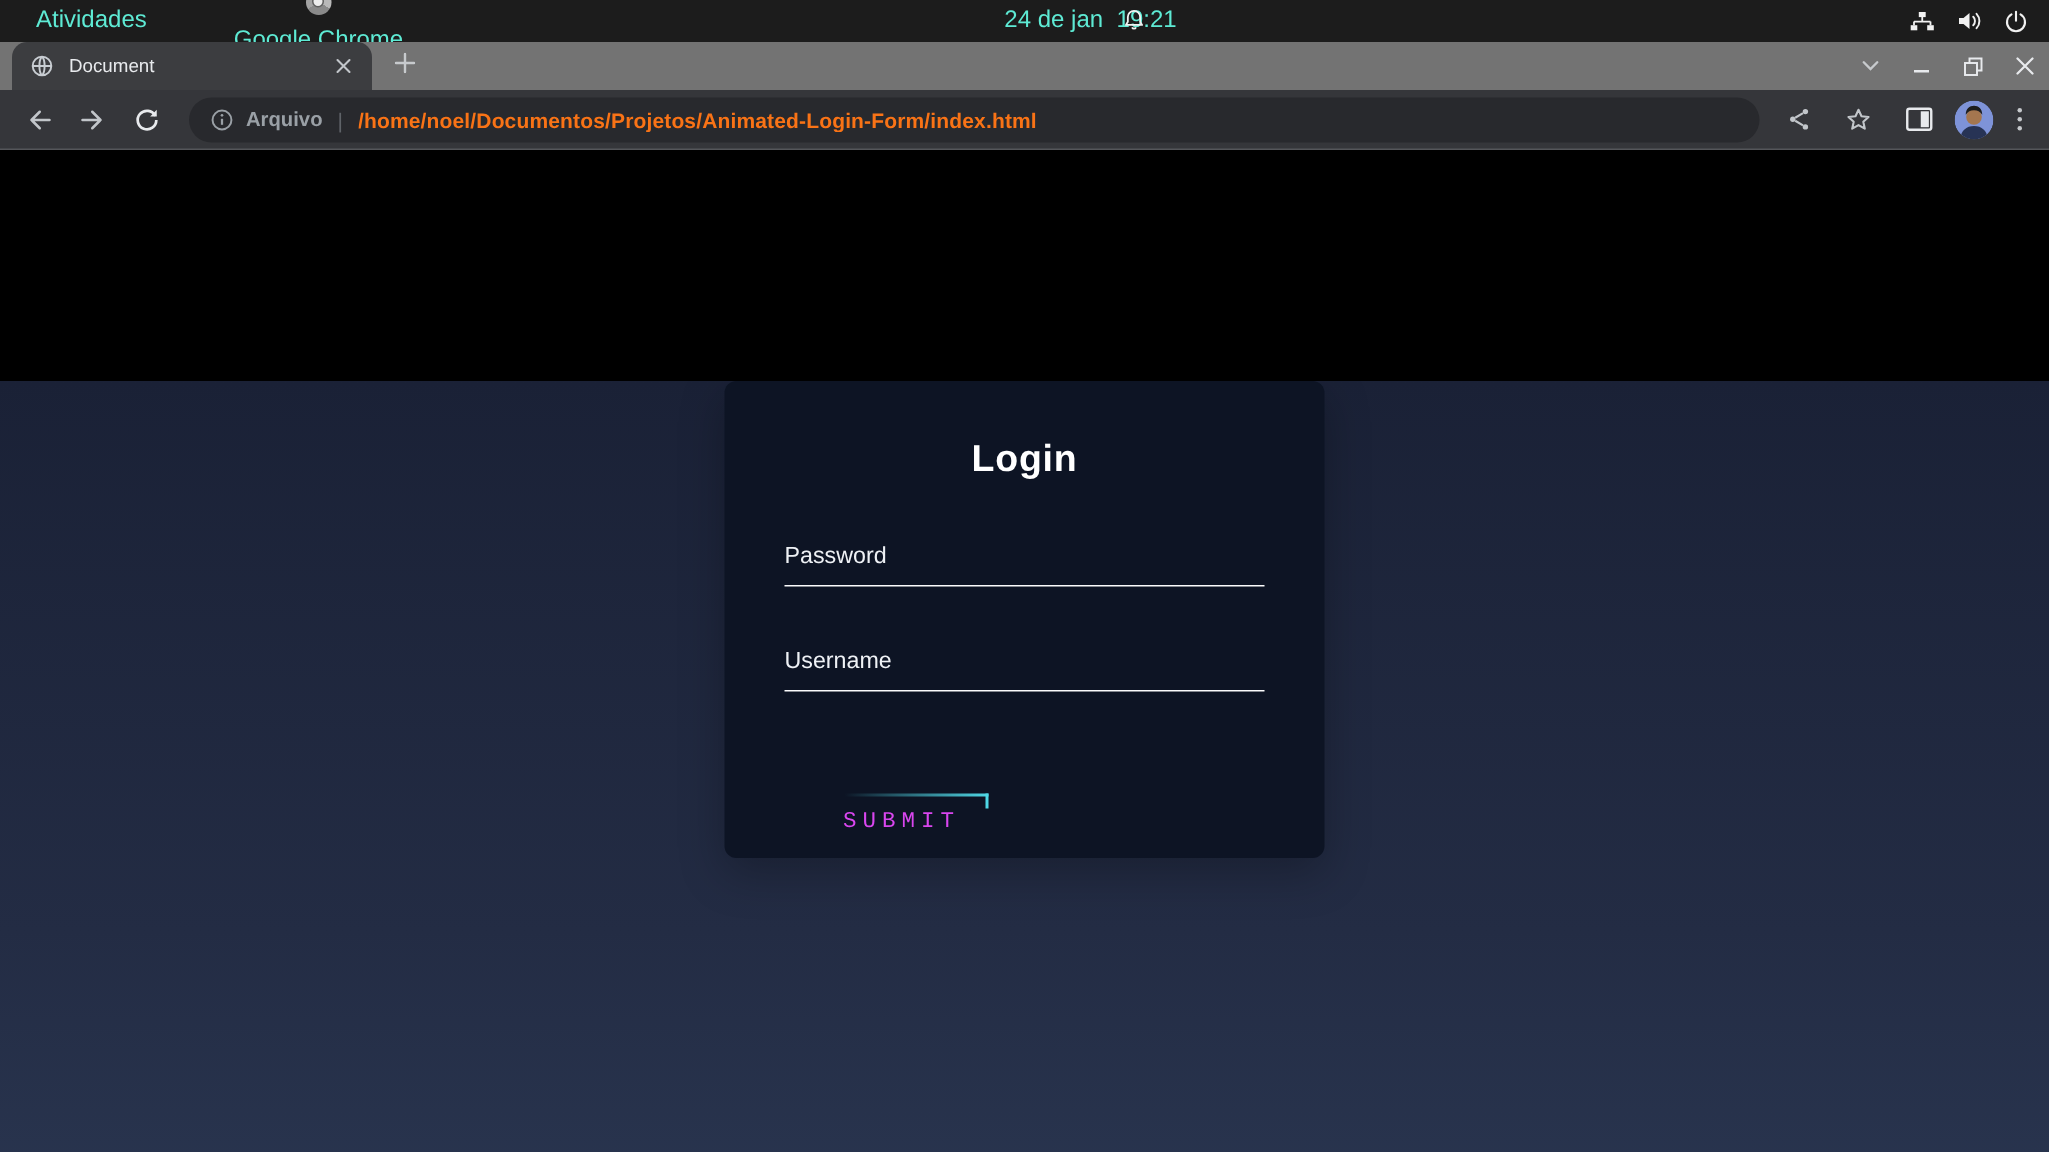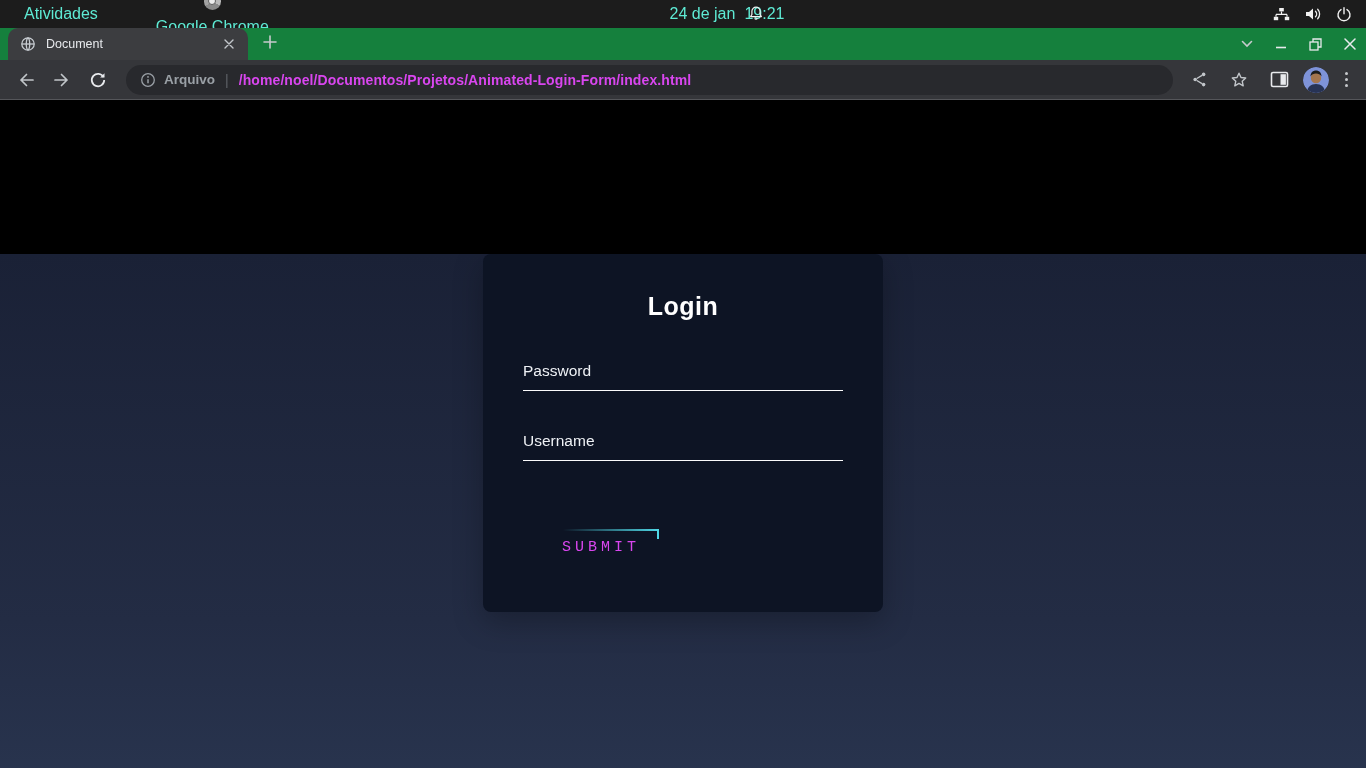--- a/index.html
+++ b/index.html
@@ -14,48 +14,48 @@
   .chrome-logo-gray { width:17px; height:17px; border-radius:50%;
     background:conic-gradient(#b9b9b9 0 33%, #8a8a8a 0 66%, #a3a3a3 0 100%); position:relative; }
   .chrome-logo-gray::after { content:""; position:absolute; left:4.5px; top:4.5px; width:8px; height:8px;
     border-radius:50%; background:#ededed; border:1.5px solid #5f5f5f; box-sizing:border-box; }
   .sys-center { position:absolute; left:50%; top:0; height:28px; transform:translateX(-50%);
     display:flex; align-items:center; gap:9px;margin-left:44px; }
   .sys-bell { position:absolute; left:748px; top:5px; }
   .sys-right { position:absolute; right:14px; top:0; height:28px; display:flex; align-items:center; gap:14px; }
 
   
-  .tabstrip { height:32px; background:#15803d; display:flex; align-items:flex-start; position:relative; }
+  .tabstrip { height:32px; background:#737373; display:flex; align-items:flex-start; position:relative; }
   .tab { width:240px; height:32px; margin-left:8px; background:#3c3d40; border-radius:10px 10px 0 0;
     display:flex; align-items:center; padding:0 10px 0 12px; color:#e8eaed; font-size:12.5px; cursor:pointer; }
   .tab-title { margin-left:10px; flex:1; white-space:nowrap; overflow:hidden; }
   .tab-close { width:18px; height:18px; border-radius:50%; display:flex; align-items:center; justify-content:center; cursor:pointer; }
   .newtab-btn { width:28px; height:28px; margin:0 0 2px 8px; border-radius:50%;
     display:flex; align-items:center; justify-content:center; cursor:pointer; }
   .win-controls { position:absolute; right:10px; top:0; height:32px; display:flex; align-items:center; gap:22px; }
   .win-controls > div { cursor:pointer; display:flex; align-items:center; }
 
   
   .toolbar { height:40px; background:#35363a; border-bottom:1px solid #55565a;
     display:flex; align-items:center; padding:0 10px; gap:4px; }
   .nav-btn { width:32px; height:32px; border-radius:50%; display:flex; align-items:center; justify-content:center; cursor:pointer; }
   .omnibox { flex:1; height:30px; margin:0 6px 0 8px; background:#28292d; border-radius:15px;
     display:flex; align-items:center; padding:0 14px; cursor:text; }
   .omni-scheme { color:#9aa0a6; font-size:13.5px; margin:0 10px 0 8px;font-weight:bold; }
   .omni-sep { color:#5f6368; font-size:14px; margin-right:10px; }
-  .omni-url { color:#d946ef; font-size:14px; font-weight:bold; letter-spacing:.1px;
+  .omni-url { color:#f97316; font-size:14px; font-weight:bold; letter-spacing:.1px;
     white-space:nowrap; overflow:hidden; }
   .right-icons { display:flex; align-items:center; gap:8px; }
   .avatar { width:26px; height:26px; border-radius:50%; overflow:hidden; cursor:pointer; }
   .kebab { display:flex; flex-direction:column; gap:3px; padding:6px 8px; cursor:pointer; }
   .kebab i { width:3px; height:3px; border-radius:50%; background:#c6c9cc; }
 
   
   .content { height:667px; background:linear-gradient(180deg, #1a2136 0%, #232c44 55%, #2d3b57 100%); }
-  .card { width:400px; height:358px; margin:154px auto 0; background:#0d1424;
+  .card { width:400px; height:318px; margin:154px auto 0; background:#0d1424;
     border-radius:8px; padding:0 40px; box-shadow:0 10px 30px rgba(0,0,0,.25); }
   .card h1 { padding-top:38px; font-size:25px; color:#ffffff; text-align:center; letter-spacing:.5px; }
   .field { position:relative; margin-top:40px; height:30px; }
   .field label { position:absolute; top:1px; left:0; color:#eef1f5; font-size:15.5px; pointer-events:none; }
   .field input { position:absolute; left:0; bottom:0; width:100%; height:30px; background:transparent;
     border:none; border-bottom:1.5px solid #fbfbfc; outline:none; color:#fff; font-size:15px;
     font-family:"Liberation Sans", sans-serif; border-radius:0; }
   .submit-row { margin-top:68px; }
   .submit { position:relative; display:inline-block; margin-left:20px; padding:10px 19px 11px;
     background:none; border:none; color:#d946ef; font-size:15px; letter-spacing:4px;

